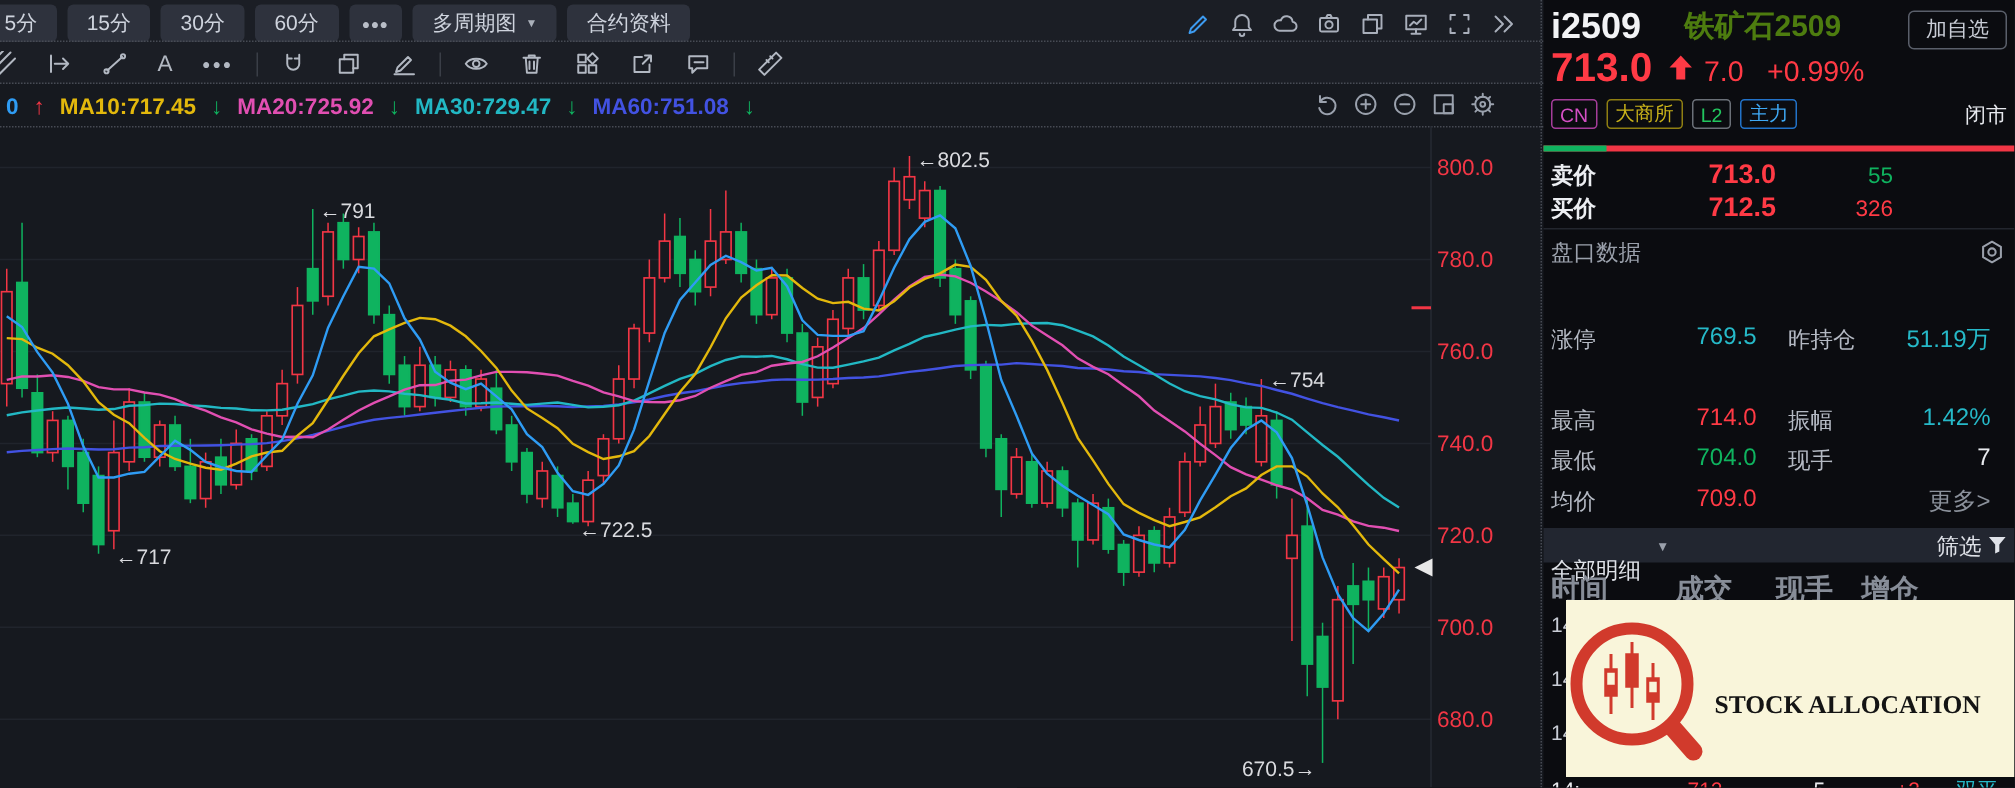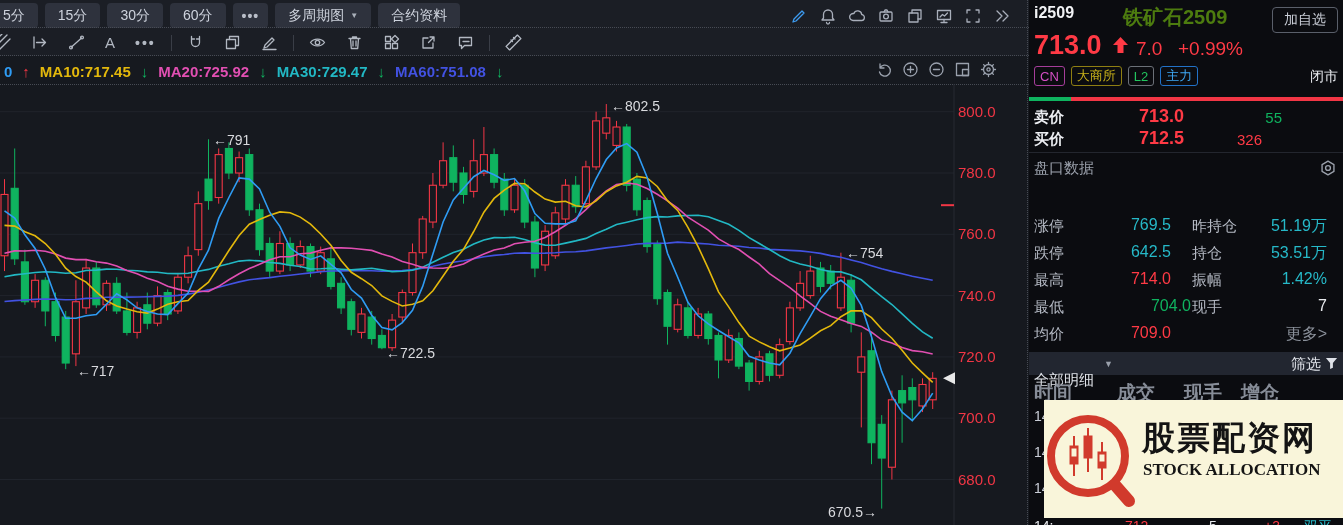--- a/index.html
+++ b/index.html
@@ -22,21 +22,21 @@
   .atxt { color:#b2b8c2; font-size:15px; font-weight:400; }
   .dots { color:#b2b8c2; font-size:14px; letter-spacing:2px; font-weight:700; }
   
   .chart-area { position:absolute; left:0; top:56px; width:1029px; height:469px; background:#16191f; }
   .ma-row { position:absolute; left:4px; top:2px; height:26px; display:flex; align-items:center; gap:10px; font-size:15px; font-weight:700; white-space:nowrap; }
   .arr-up { color:#f23645; } .arr-dn { color:#0fb35f; }
   .chartops { position:absolute; left:876px; top:1px; display:flex; gap:9px; align-items:center; height:24px; }
   .chartops .ic { width:17px; height:17px; stroke:#9aa1ad; }
   
   .panel { position:absolute; left:1029px; top:0; width:314px; height:525px; background:#0b0c10; }
-  .sym { position:absolute; left:5px; top:4px; font-size:16px; font-weight:700; color:#f2f3f5; }
+  .sym { position:absolute; left:5px; top:4px; font-size:24px; font-weight:700; color:#f2f3f5; }
   .name { position:absolute; left:94px; top:4px; font-size:20px; font-weight:700; color:#4d7c0f; }
   .addbtn { position:absolute; right:5px; top:7px; height:26px; padding:0 11px; border:1px solid #5a5f6a; border-radius:4px; color:#c9cdd6; font-size:14px; display:flex; align-items:center; background:transparent; }
   .bigpx { position:absolute; left:5px; top:30px; font-size:27px; font-weight:700; color:#ff3a45; }
   .uparrow { position:absolute; left:83px; top:36px; }
   .chg { position:absolute; left:107px; top:38px; font-size:19px; color:#ff3a45; }
   .chgp { position:absolute; left:149px; top:38px; font-size:19px; color:#ff3a45; }
   .badges { position:absolute; left:5px; top:66px; display:flex; gap:6px; }
   .badge { height:20px; padding:0 5px; display:flex; align-items:center; border-radius:3px; border:1px solid; font-size:13px; }
   .b-cn { color:#d44fc4; border-color:#a53d9a; }
   .b-ex { color:#c9b21a; border-color:#8f7f12; }
@@ -50,21 +50,21 @@
   .obrow .px { position:absolute; left:60px; top:0px; width:95px; text-align:right; font-size:18px; font-weight:700; color:#ff3a45; }
   .obrow .vol { position:absolute; left:155px; top:3px; width:78px; text-align:right; font-size:15px; }
   .pdiv { position:absolute; left:0; top:152px; width:314px; border-top:1px solid #23262e; }
   .pkhead { position:absolute; left:5px; top:159px; font-size:15px; color:#9aa0ab; }
   .gear { position:absolute; right:6px; top:159px; }
   .pkrow { position:absolute; left:0; width:314px; height:27px; font-size:15px; }
   .pkrow .l1 { position:absolute; left:5px; top:5px; color:#b4b9c3; }
   .pkrow .v1 { position:absolute; left:55px; top:4px; width:87px; text-align:right; font-size:16px; }
   .pkrow .l2 { position:absolute; left:163px; top:5px; color:#b4b9c3; }
   .pkrow .v2 { position:absolute; left:196px; top:4px; width:102px; text-align:right; font-size:16px; }
-  .red { color:#ff3a45; } .grn { color:#0fb35f;margin-left:20px; } .cyn { color:#26b9c8; } .wht { color:#e8eaee; } .gry { color:#8b919b; }
+  .red { color:#ff3a45; } .grn { color:#0fb35f; } .cyn { color:#26b9c8; } .wht { color:#e8eaee; } .gry { color:#8b919b; }
   .secbar { position:absolute; left:0; top:352px; width:314px; height:23px; background:#222630; }
   .secbar .t1 { position:absolute; left:5px; top:3px; font-size:15px; color:#dfe2e8;margin-top:16px; }
   .secbar .c1 { position:absolute; left:75px; top:7px; font-size:9px; color:#9aa0ab; }
   .secbar .flt { position:absolute; right:22px; top:3px; font-size:15px; color:#dfe2e8; }
   .funnel { position:absolute; right:5px; top:5px; }
   .thead { position:absolute; left:0; top:377px; width:314px; height:22px; font-size:19px; color:#878d98;font-weight:bold; }
   .thead span { position:absolute; top:3px; }
   .drow { position:absolute; left:5px; font-size:14px; color:#c9cdd6; }
   .partrow { position:absolute; left:0px; top:518px; width:314px; height:7px; font-size:14px; }
   .partrow span { position:absolute; top:0; }
@@ -463,26 +463,20 @@
     <svg class="gear ic" width="16" height="16" viewBox="0 0 17 17" style="stroke:#9aa0ab">
         <path d="M8.5 2 l5.6 3.25 v6.5 L8.5 15 L2.9 11.75 v-6.5 z"></path>
         <circle cx="8.5" cy="8.5" r="2.3"></circle>
       </svg>
     <div class="pkrow" style="top:212px">
       <span class="l1">涨停</span>
         <span class="v1 cyn">769.5</span>
       <span class="l2">昨持仓</span>
         <span class="v2 cyn">51.19万</span>
     </div>
-    <div class="pkrow" style="top:239px">
-      <span class="l1">跌停</span>
-        <span class="v1 cyn">642.5</span>
-      <span class="l2">持仓</span>
-        <span class="v2 cyn">53.51万</span>
-    </div>
     <div class="pkrow" style="top:266px">
       <span class="l1">最高</span>
         <span class="v1 red">714.0</span>
       <span class="l2">振幅</span>
         <span class="v2 cyn">1.42%</span>
     </div>
     <div class="pkrow" style="top:293px">
       <span class="l1">最低</span>
         <span class="v1 grn">704.0</span>
       <span class="l2">现手</span>
@@ -527,17 +521,16 @@
           <line x1="30" y1="36" x2="30" y2="76" stroke-width="2"></line>
             <rect x="26" y="46" width="8" height="18"></rect>
           <rect x="27" y="48" width="6" height="9" fill="#f9f5da"></rect>
           <line x1="44" y1="28" x2="44" y2="72" stroke-width="2"></line>
             <rect x="40" y="36" width="8" height="22"></rect>
           <line x1="58" y1="42" x2="58" y2="80" stroke-width="2"></line>
             <rect x="54" y="52" width="8" height="16"></rect>
           <rect x="55" y="54" width="6" height="8" fill="#f9f5da"></rect>
         </g>
       </svg>
-      <div class="cn">股票配资网</div>
       <div class="en">STOCK ALLOCATION</div>
     </div>
   </div>
 </div>
 
 </body></html>

